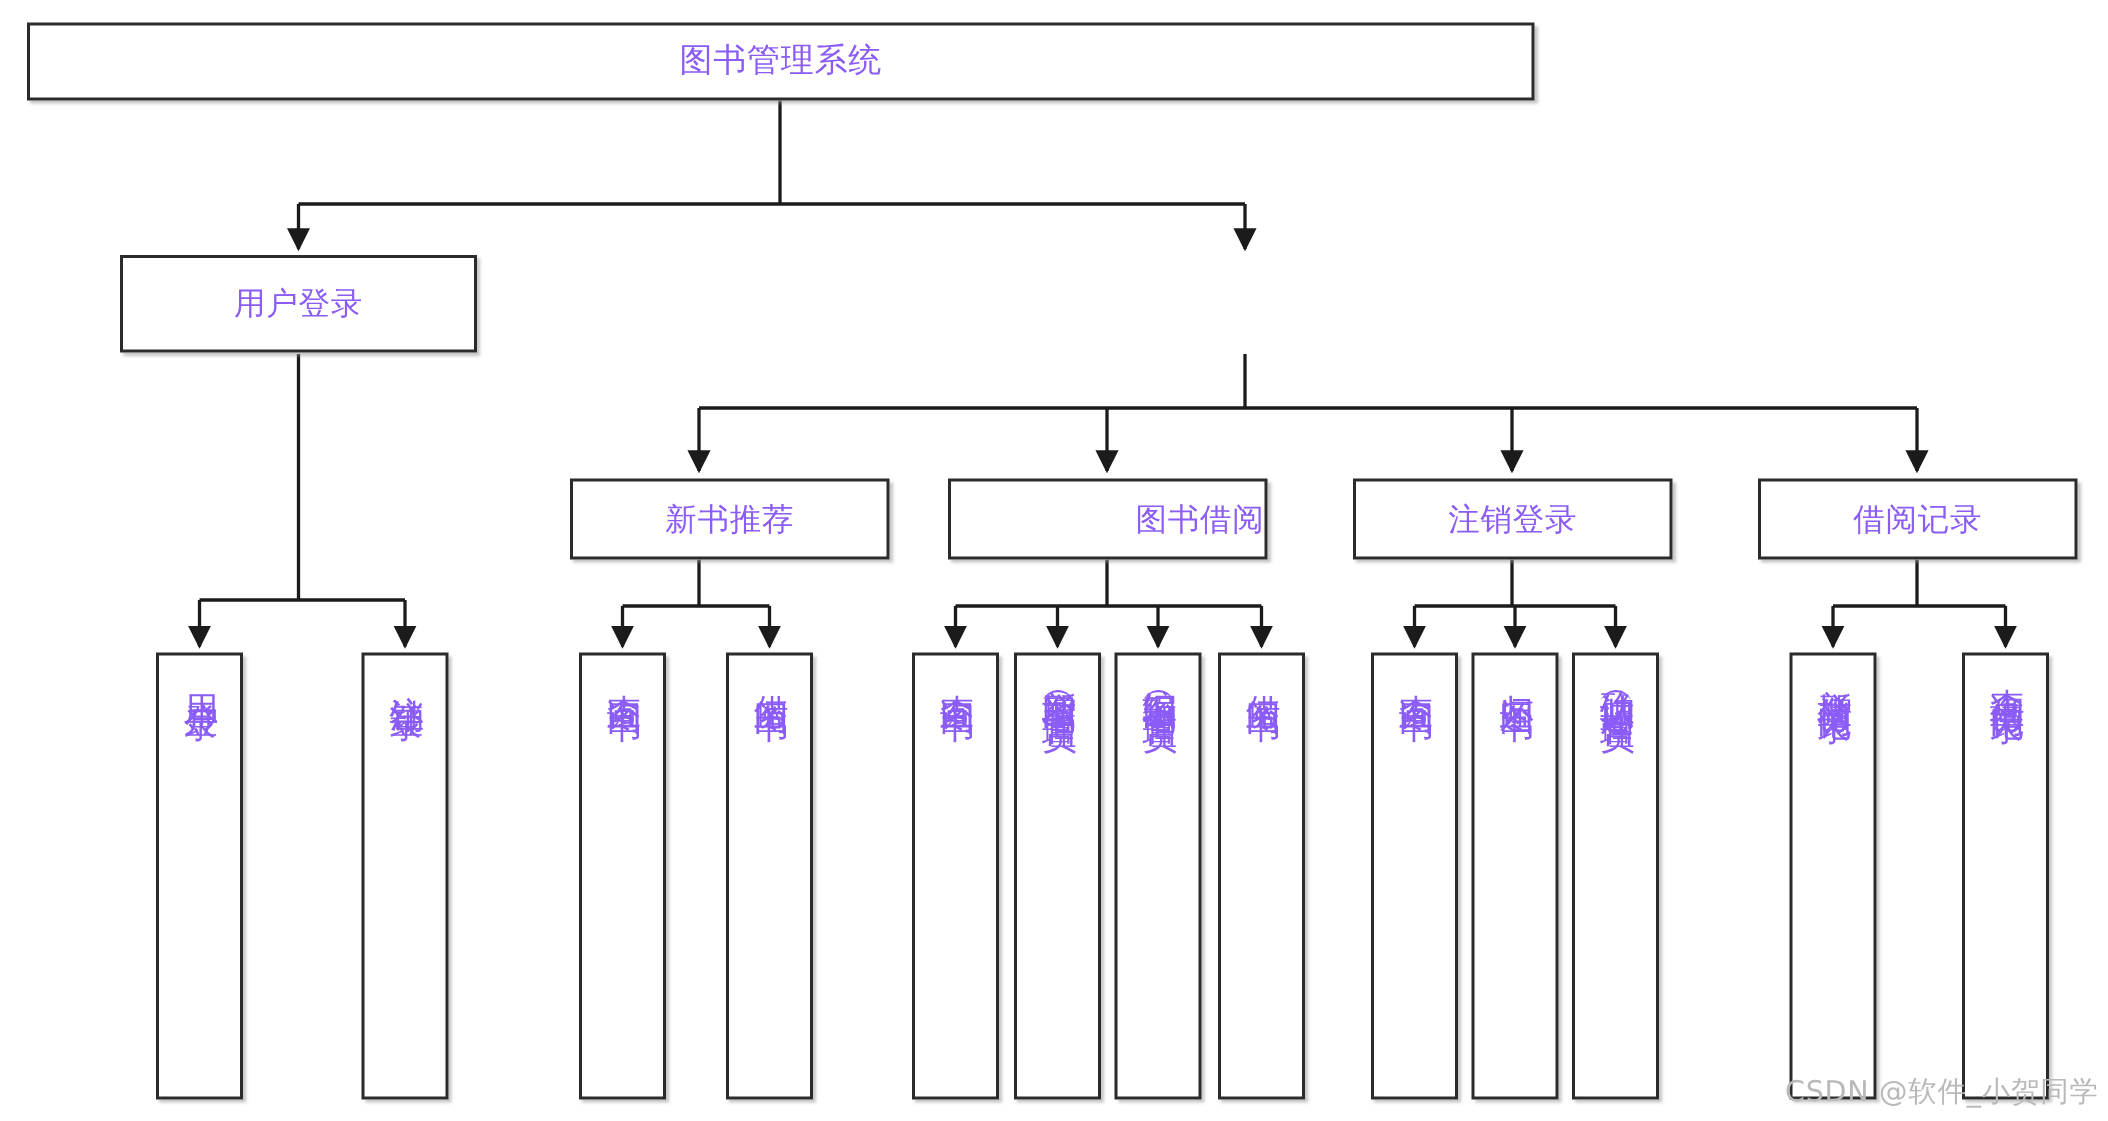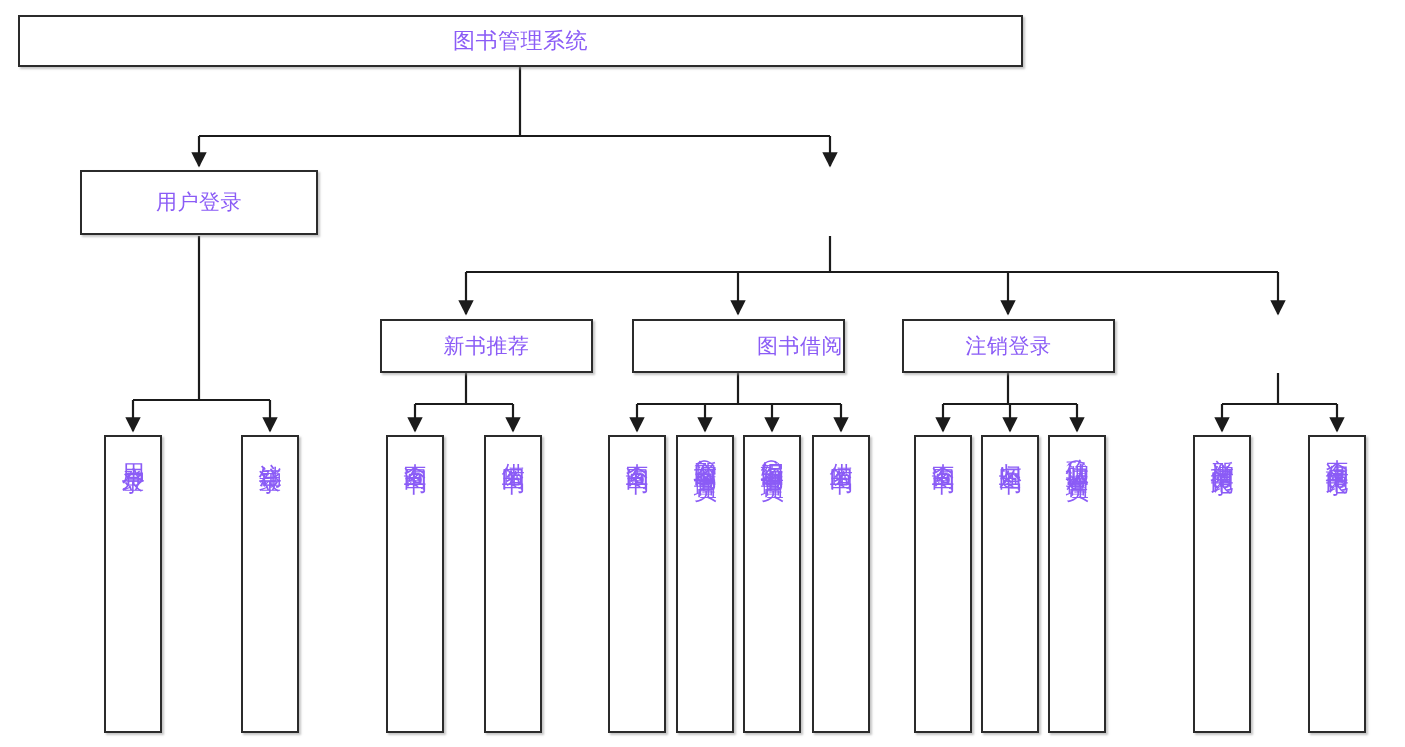--- a/index.html
+++ b/index.html
@@ -141,20 +141,23 @@
 
   <div class="node horiz" style="left:380px; top:319px; width:213px; height:54px;">
     <span class="label">新书推荐</span>
   </div>
   <div class="node horiz" style="left:632px; top:319px; width:213px; height:54px;justify-content:flex-end;">
     <span class="label">图书借阅</span>
   </div>
   <div class="node horiz" style="left:902px; top:319px; width:213px; height:54px;">
     <span class="label">注销登录</span>
   </div>
+  <div class="node horiz" style="left:1172px; top:319px; width:213px; height:54px;">
+    <span class="label">借阅记录</span>
+  </div>
 
   <div class="node vert" style="left:104px; top:435px; width:58px; height:298px;">
     <span class="label">用户登录</span>
   </div>
   <div class="node vert" style="left:241px; top:435px; width:58px; height:298px;">
     <span class="label">注销登录</span>
   </div>
 
   <div class="node vert" style="left:386px; top:435px; width:58px; height:298px;">
     <span class="label">查询图书</span>
@@ -186,14 +189,15 @@
     <span class="label">确认归还（管理员）</span>
   </div>
 
   <div class="node vert tall" style="left:1193px; top:435px; width:58px; height:298px;">
     <span class="label">新增借阅记录</span>
   </div>
   <div class="node vert tall" style="left:1308px; top:435px; width:58px; height:298px;">
     <span class="label">查询借阅记录</span>
   </div>
 
+  <div class="watermark" style="left:1190px; top:715px;">CSDN @软件_小贺同学</div>
 
 </div>
 
 </body></html>

